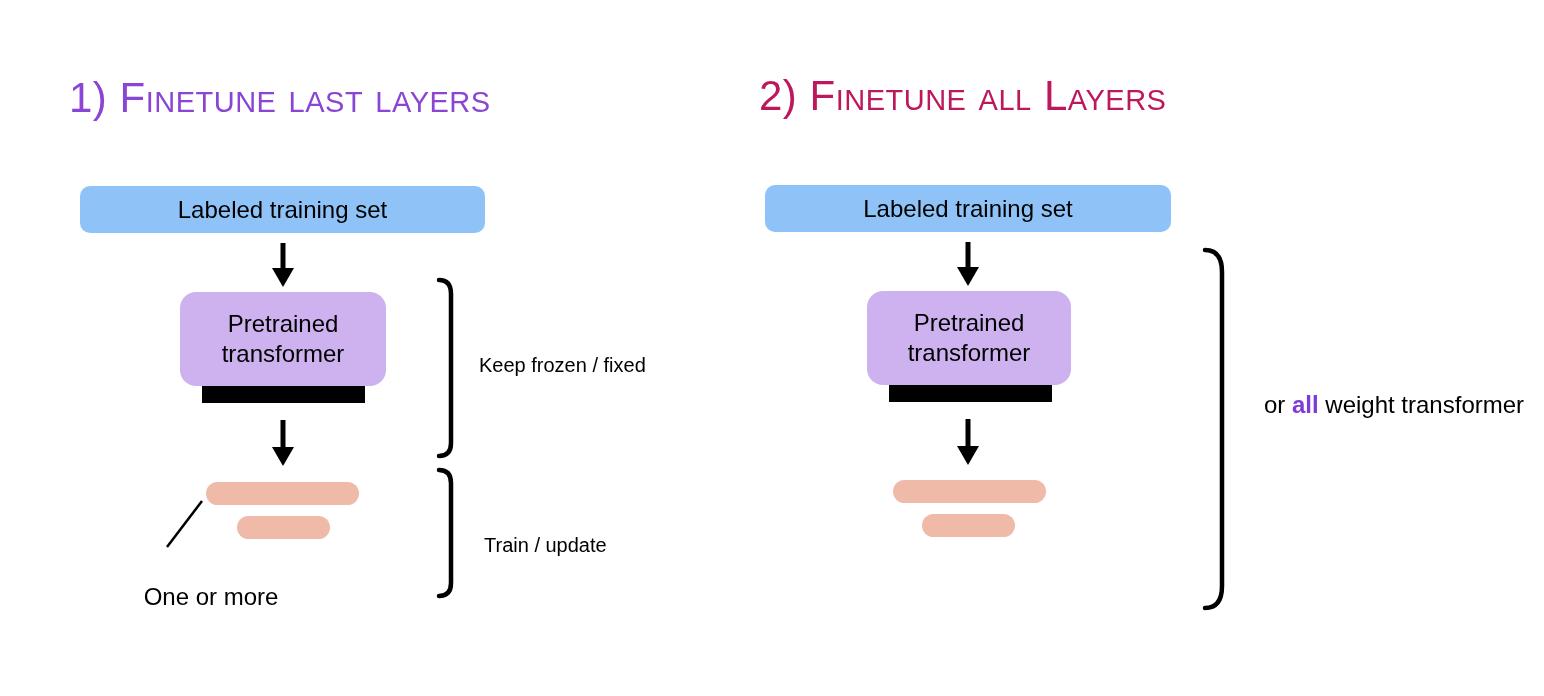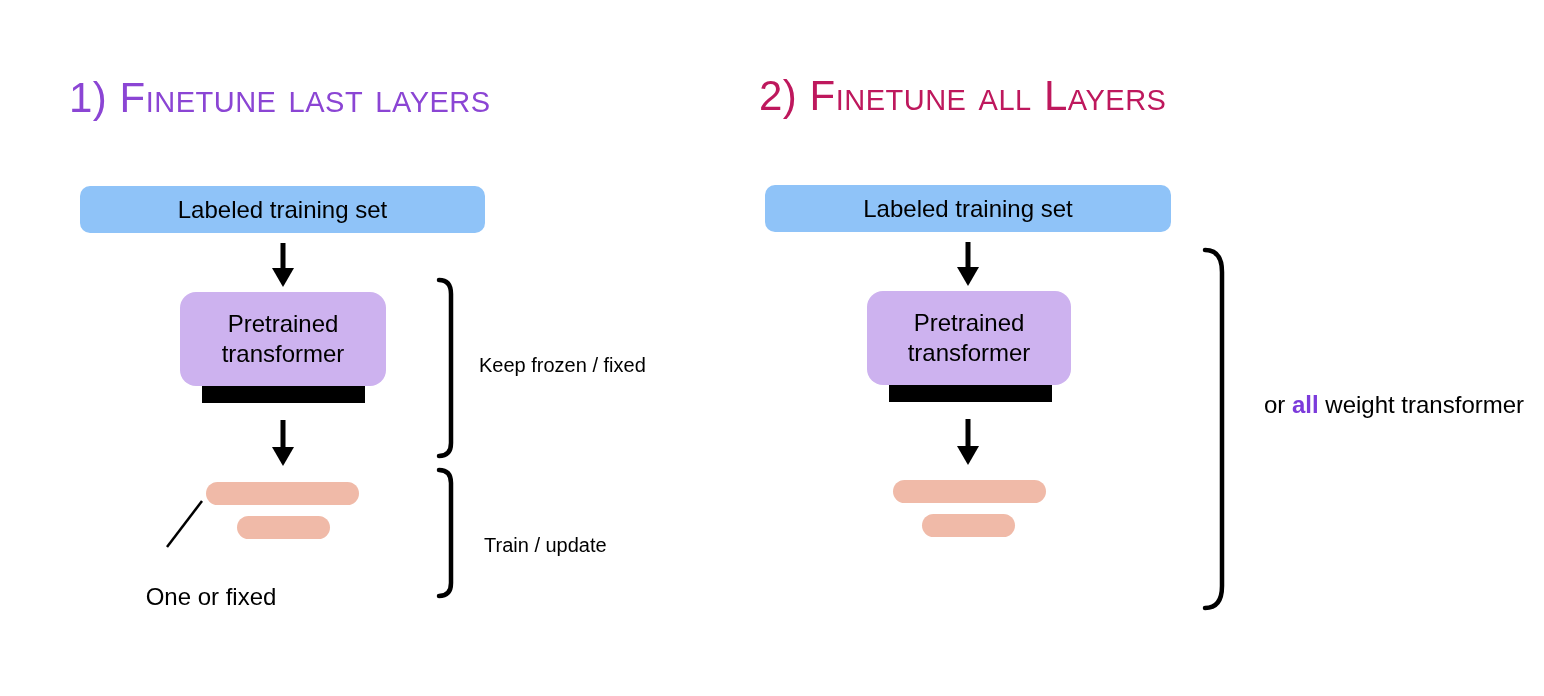--- a/index.html
+++ b/index.html
@@ -56,21 +56,21 @@
 
   <div class="abs bar-black" style="left:202px;top:386px;width:163px;height:17px;"></div>
 
   <div class="abs pill" style="left:206px;top:482px;width:153px;height:23px;background:#F0BAA8;"></div>
   <div class="abs pill" style="left:237px;top:516px;width:93px;height:23px;background:#F0BAA8;"></div>
 
   <div class="abs label-24" style="left:479px;top:354px;">Keep frozen / fixed</div>
   <div class="abs label-24" style="left:484px;top:519px;margin-top:15px;">Train / update</div>
 
   <div class="abs note" style="left:55px;top:582px;width:312px;">
-    <div>One or fixed</div>
+    <div>One or more</div>
   </div>
 
   <div class="abs box-blue" style="left:765px;top:185px;width:406px;height:47px;background:#8FC3F8;">
     <span>Labeled training set</span>
   </div>
 
   <div class="abs box-purple" style="left:867px;top:291px;width:204px;height:94px;background:#CDB2EF;">
     <span>Pretrained</span>
     <span>transformer</span>
   </div>

